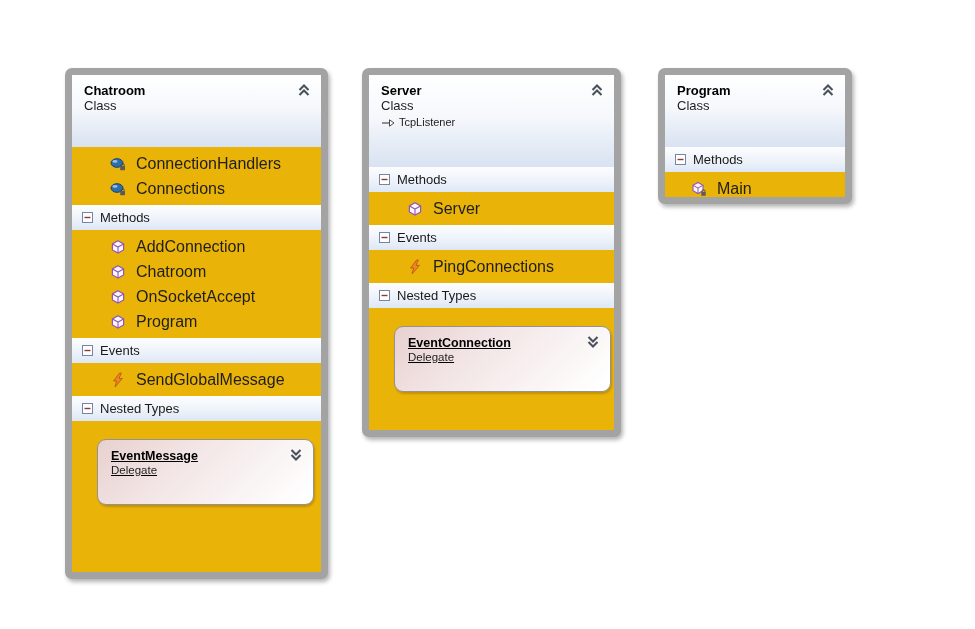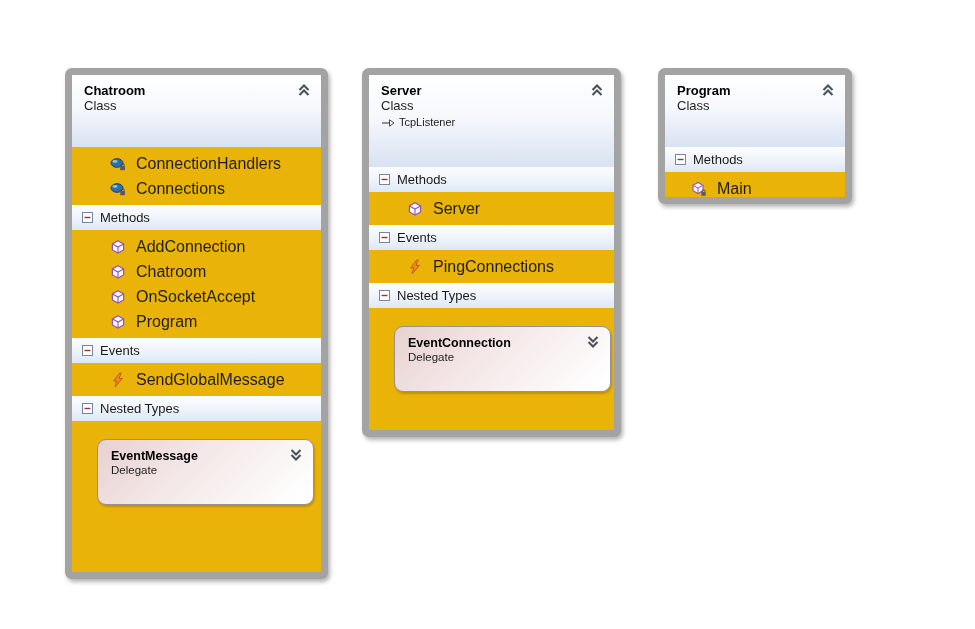--- a/index.html
+++ b/index.html
@@ -47,20 +47,21 @@
   .icon16{width:16px;height:16px;flex:0 0 16px;}
   .nested-wrap{padding:18px 0 0 25px;flex:0 0 auto;}
   .nestedbox{
     position:relative;
     width:217px;height:66px;box-sizing:border-box;
     border:1px solid #999090;
     border-radius:9px;
     background:linear-gradient(135deg,#e8d0d0 0%,#f2e4e4 35%,#ffffff 95%);
     box-shadow:1px 2px 2px rgba(0,0,0,0.18);
     padding:9px 10px 0 13px;
+    text-decoration:underline;
   }
   .ntitle{font-size:12.5px;font-weight:bold;color:#000;line-height:15px;}
   .nkind{font-size:11.5px;color:#1e1e1e;}
   .expander{width:11px;height:11px;flex:0 0 11px;cursor:pointer;}
 </style>
 </head>
 <body>
 
 <svg width="0" height="0" style="position:absolute">
   <defs>

